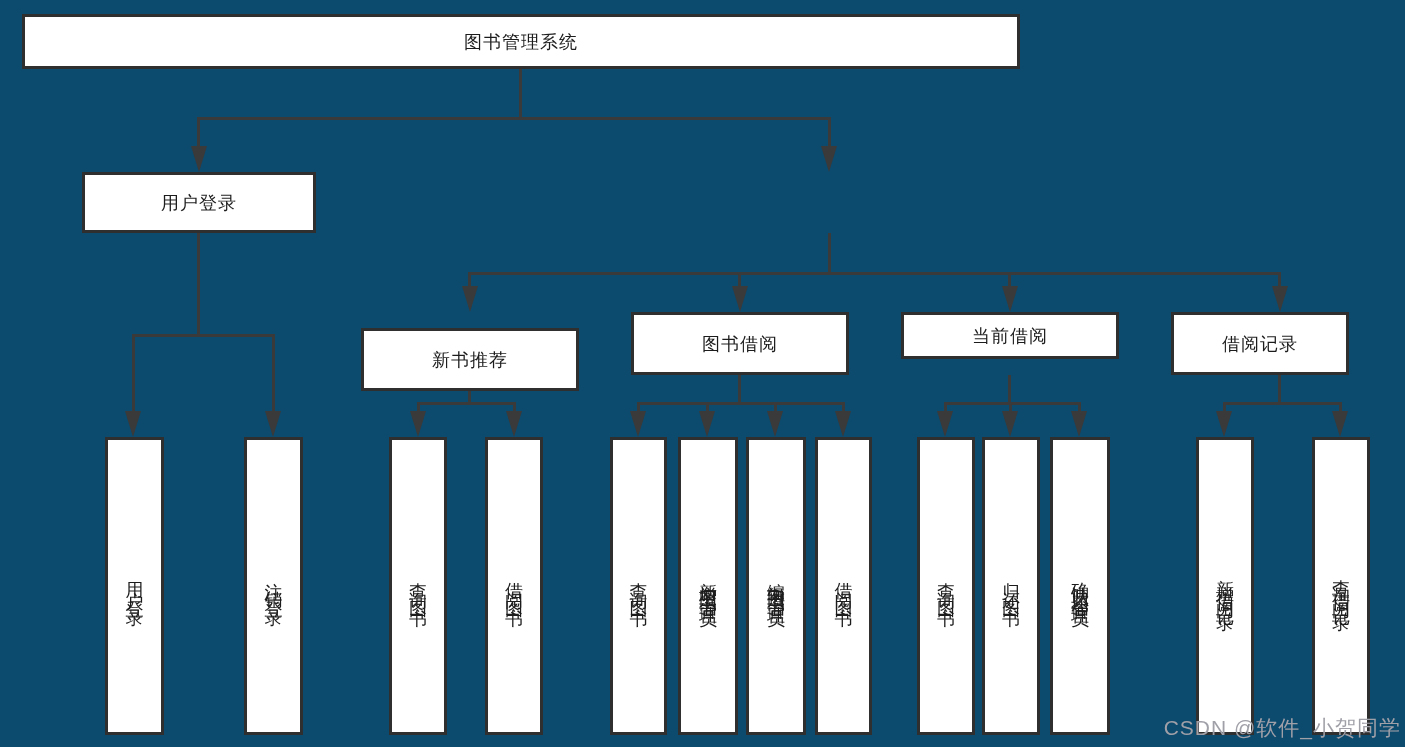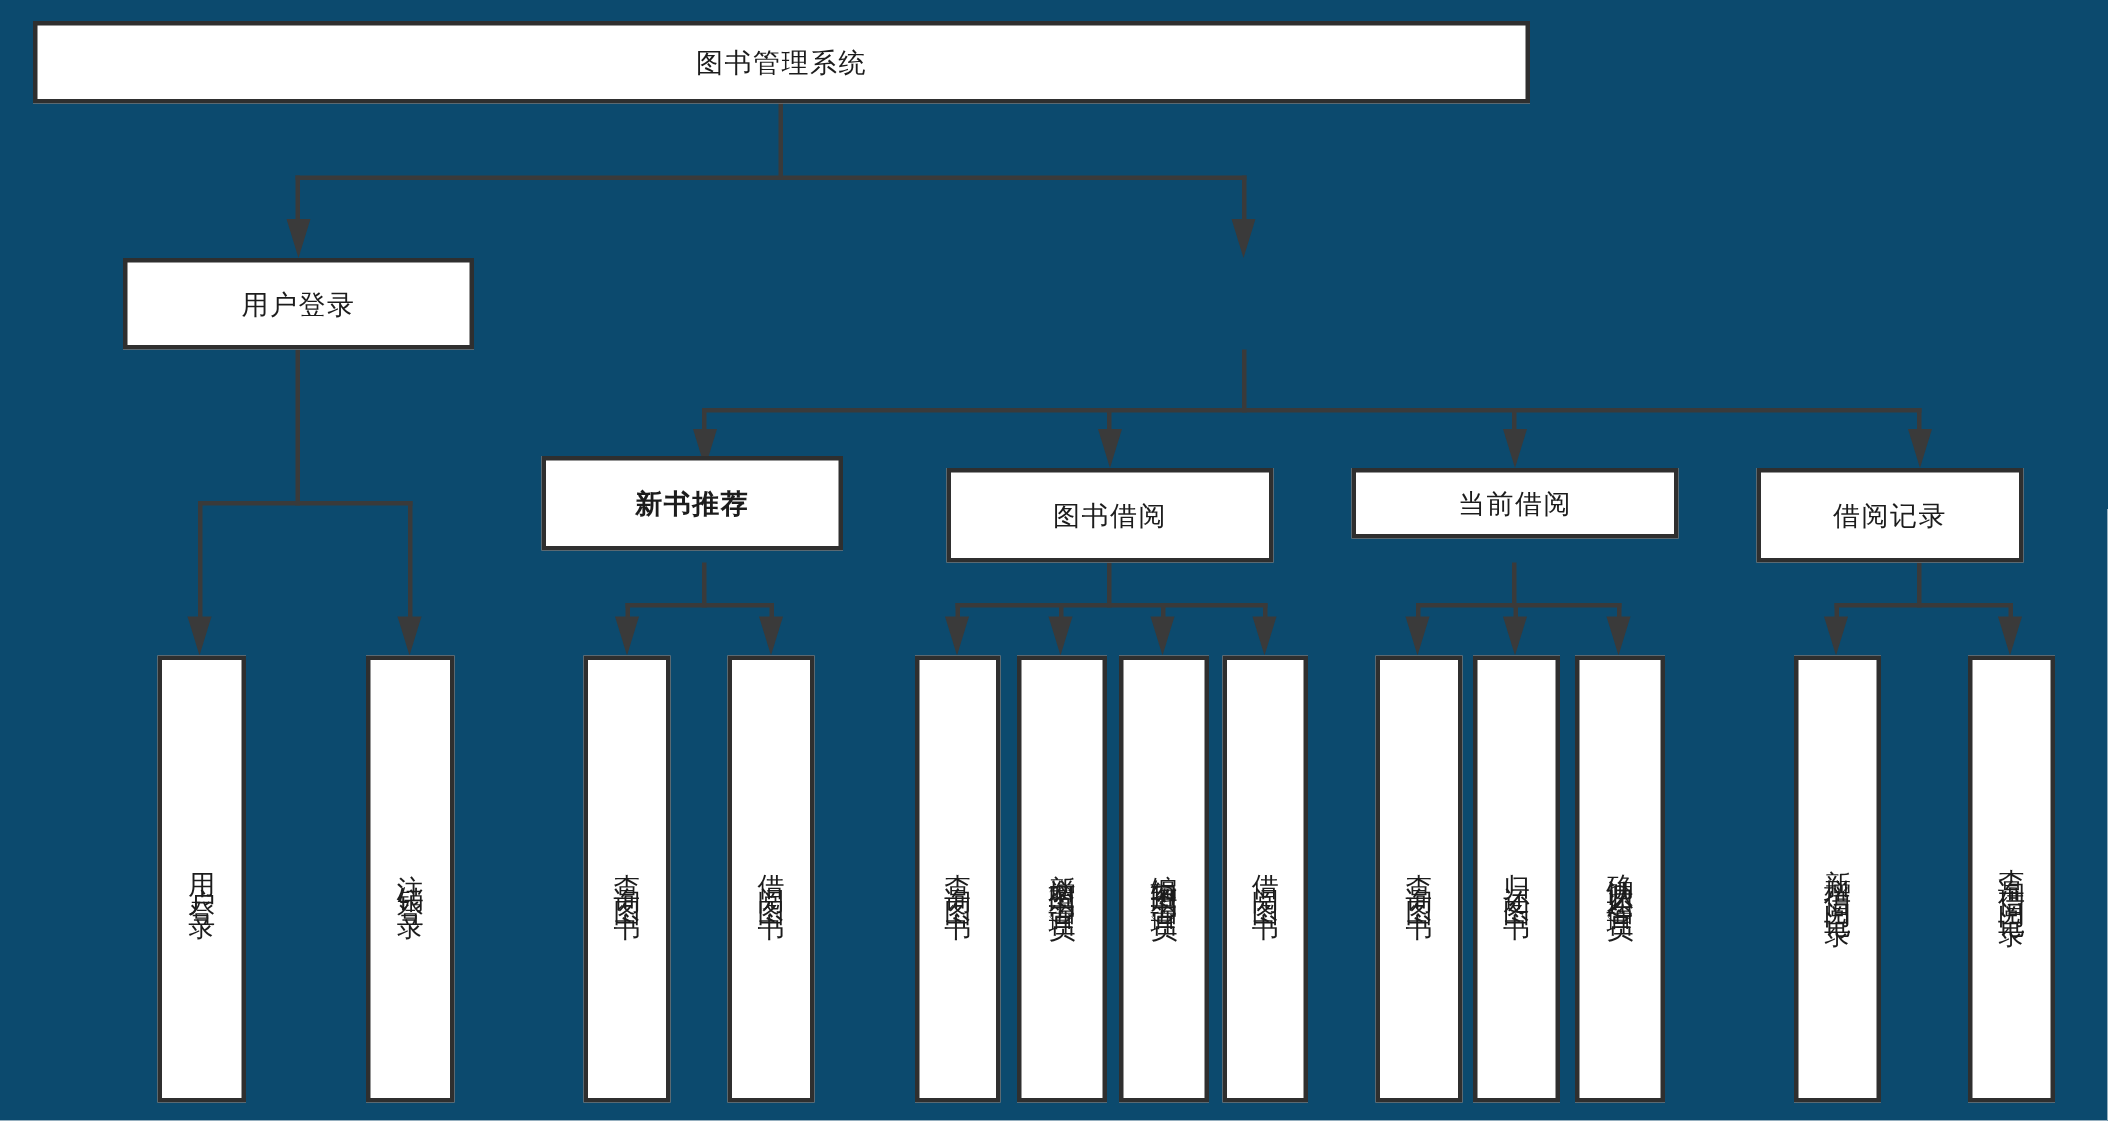--- a/index.html
+++ b/index.html
@@ -113,21 +113,21 @@
   <div class="hline" style="left:1223px;top:402px;width:119px;"></div>
   <div class="vline" style="left:1223px;top:402px;height:13px;"></div>
   <div class="vline" style="left:1339px;top:402px;height:13px;"></div>
   <div class="arrow" style="left:1216px;top:411px;"></div>
   <div class="arrow" style="left:1332px;top:411px;"></div>
 
   <div class="box" style="left:22px;top:14px;width:998px;height:55px;">图书管理系统</div>
 
   <div class="box" style="left:82px;top:172px;width:234px;height:61px;">用户登录</div>
 
-  <div class="box" style="left:361px;top:304px;width:201px;height:63px;font-weight:bold;">新书推荐</div>
+  <div class="box" style="left:361px;top:328px;width:218px;height:63px;">新书推荐</div>
   <div class="box" style="left:631px;top:312px;width:218px;height:63px;">图书借阅</div>
   <div class="box" style="left:901px;top:312px;width:218px;height:47px;">当前借阅</div>
   <div class="box" style="left:1171px;top:312px;width:178px;height:63px;">借阅记录</div>
 
   <div class="box vbox" style="left:105px;top:437px;width:59px;height:298px;">用户登录</div>
   <div class="box vbox" style="left:244px;top:437px;width:59px;height:298px;">注销登录</div>
 
   <div class="box vbox" style="left:389px;top:437px;width:58px;height:298px;">查询图书</div>
   <div class="box vbox" style="left:485px;top:437px;width:58px;height:298px;">借阅图书</div>
 
@@ -136,14 +136,15 @@
   <div class="box vbox" style="left:746px;top:437px;width:60px;height:298px;letter-spacing:4px;">编辑图书（管理员）</div>
   <div class="box vbox" style="left:815px;top:437px;width:57px;height:298px;">借阅图书</div>
 
   <div class="box vbox" style="left:917px;top:437px;width:58px;height:298px;">查询图书</div>
   <div class="box vbox" style="left:982px;top:437px;width:58px;height:298px;">归还图书</div>
   <div class="box vbox" style="left:1050px;top:437px;width:60px;height:298px;letter-spacing:4px;">确认归还（管理员）</div>
 
   <div class="box vbox" style="left:1196px;top:437px;width:58px;height:298px;letter-spacing:7px;">新增借阅记录</div>
   <div class="box vbox" style="left:1312px;top:437px;width:58px;height:298px;letter-spacing:7px;">查询借阅记录</div>
 
+  <div class="watermark">CSDN @软件_小贺同学</div>
 
 </div>
 
 </body></html>

